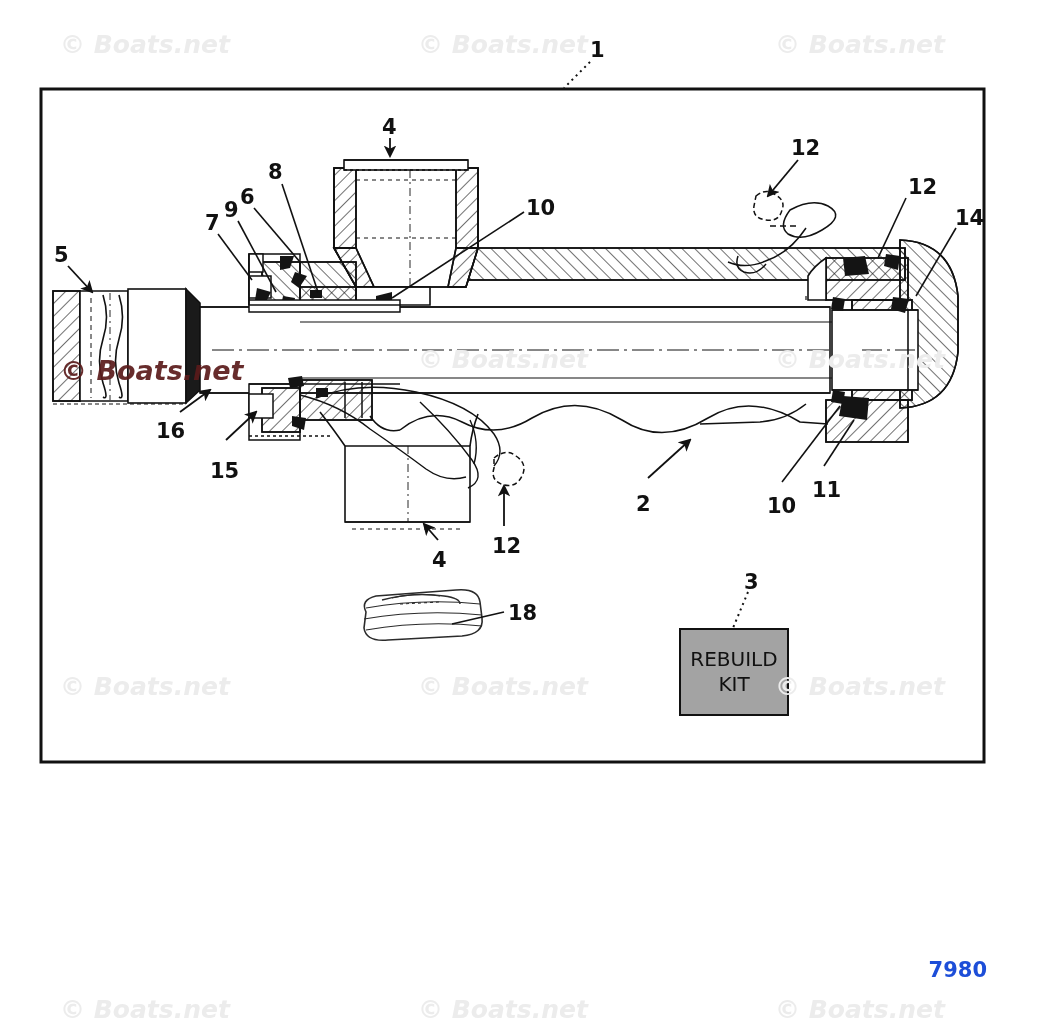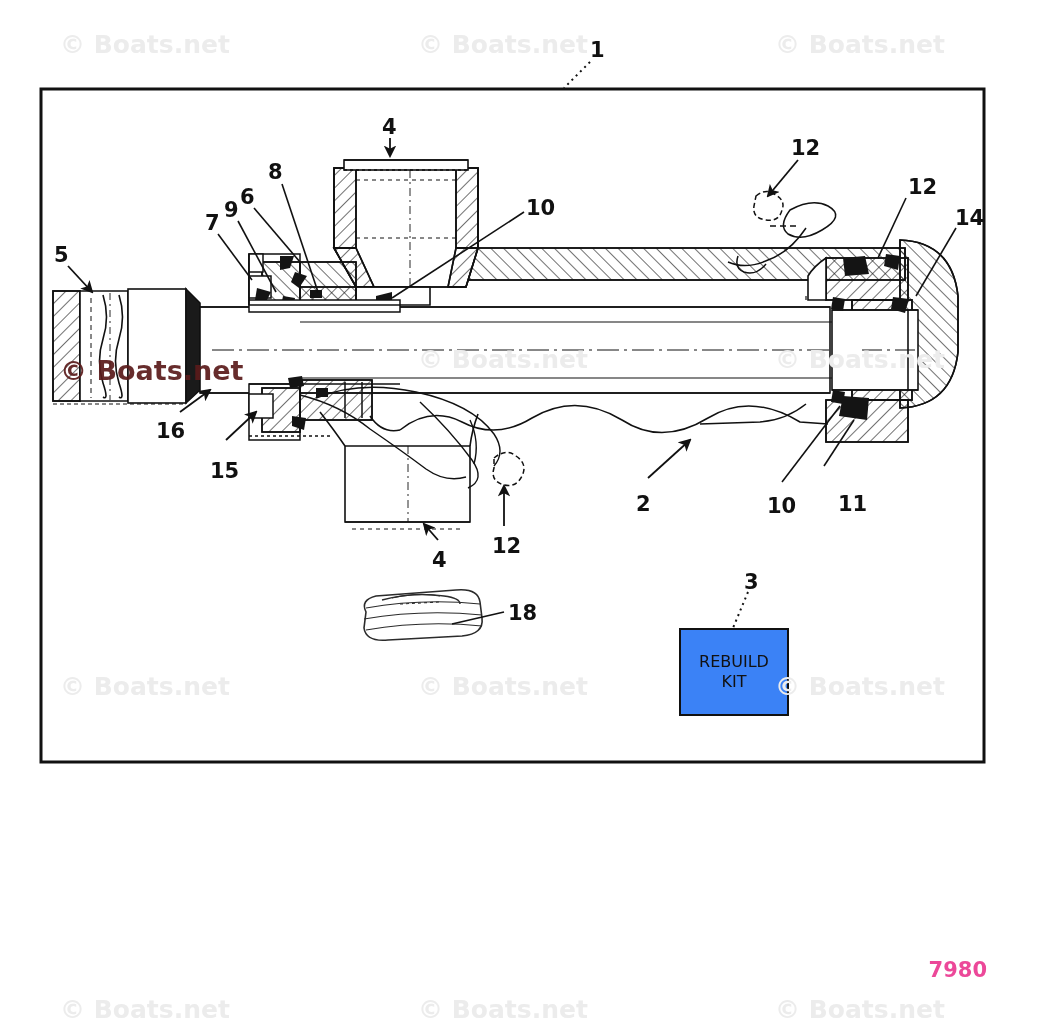--- a/index.html
+++ b/index.html
@@ -28,20 +28,21 @@
   .wm {
     position: absolute;
     font-family: "DejaVu Sans", sans-serif;
     font-weight: bold;
     font-size: 25px;
     color: #ececec;
     white-space: nowrap;
     letter-spacing: 0px;
     user-select: none;
     pointer-events: none;
+    font-style: italic;
   }
   .wm.dark {
     color: #5b1b1b;
     font-size: 27px;
     opacity: 0.92;
   }
   .callout {
     position: absolute;
     font-family: "DejaVu Sans", sans-serif;
     font-weight: bold;
@@ -49,33 +50,33 @@
     color: #111111;
     white-space: nowrap;
   }
   #refnum {
     position: absolute;
     right: 50px;
     top: 958px;
     font-family: "DejaVu Sans", sans-serif;
     font-weight: bold;
     font-size: 21px;
-    color: #ec4899;
+    color: #1d4ed8;
   }
   .kitbox {
     position: absolute;
     border: 2px solid #111;
-    background: #3b82f6;
+    background: #a3a3a3;
     display: flex;
     flex-direction: column;
     align-items: center;
     justify-content: center;
     font-family: "DejaVu Sans", sans-serif;
     font-weight: normal;
-    font-size: 16px;
+    font-size: 20px;
     color: #111;
     line-height: 1.25;
   }
 </style>
 </head>
 <body>
 
 <div id="page">
 
   <svg id="diagram-svg" viewBox="0 0 1037 1027">
@@ -312,21 +313,21 @@
       <div class="callout" style="left: 636px; top: 492px;">2</div>
       <div class="callout" style="left: 744px; top: 570px;">3</div>
       <div class="callout" style="left: 382px; top: 115px;">4</div>
       <div class="callout" style="left: 432px; top: 548px;">4</div>
       <div class="callout" style="left: 54px; top: 243px;">5</div>
       <div class="callout" style="left: 240px; top: 185px;">6</div>
       <div class="callout" style="left: 205px; top: 211px;">7</div>
       <div class="callout" style="left: 268px; top: 160px;">8</div>
       <div class="callout" style="left: 224px; top: 198px;">9</div>
       <div class="callout" style="left: 767px; top: 494px;">10</div>
-      <div class="callout" style="left: 812px; top: 492px; margin-left: 26px;">11</div>
+      <div class="callout" style="left: 812px; top: 478px;">11</div>
       <div class="callout" style="left: 791px; top: 136px;">12</div>
       <div class="callout" style="left: 492px; top: 534px;">12</div>
       <div class="callout" style="left: 908px; top: 175px;">12</div>
       <div class="callout" style="left: 955px; top: 206px;">14</div>
       <div class="callout" style="left: 210px; top: 447px; margin-top: 12px;">15</div>
       <div class="callout" style="left: 156px; top: 419px;">16</div>
       <div class="callout" style="left: 526px; top: 196px;">10</div>
       <div class="callout" style="left: 508px; top: 601px;">18</div>
     </div>
 

